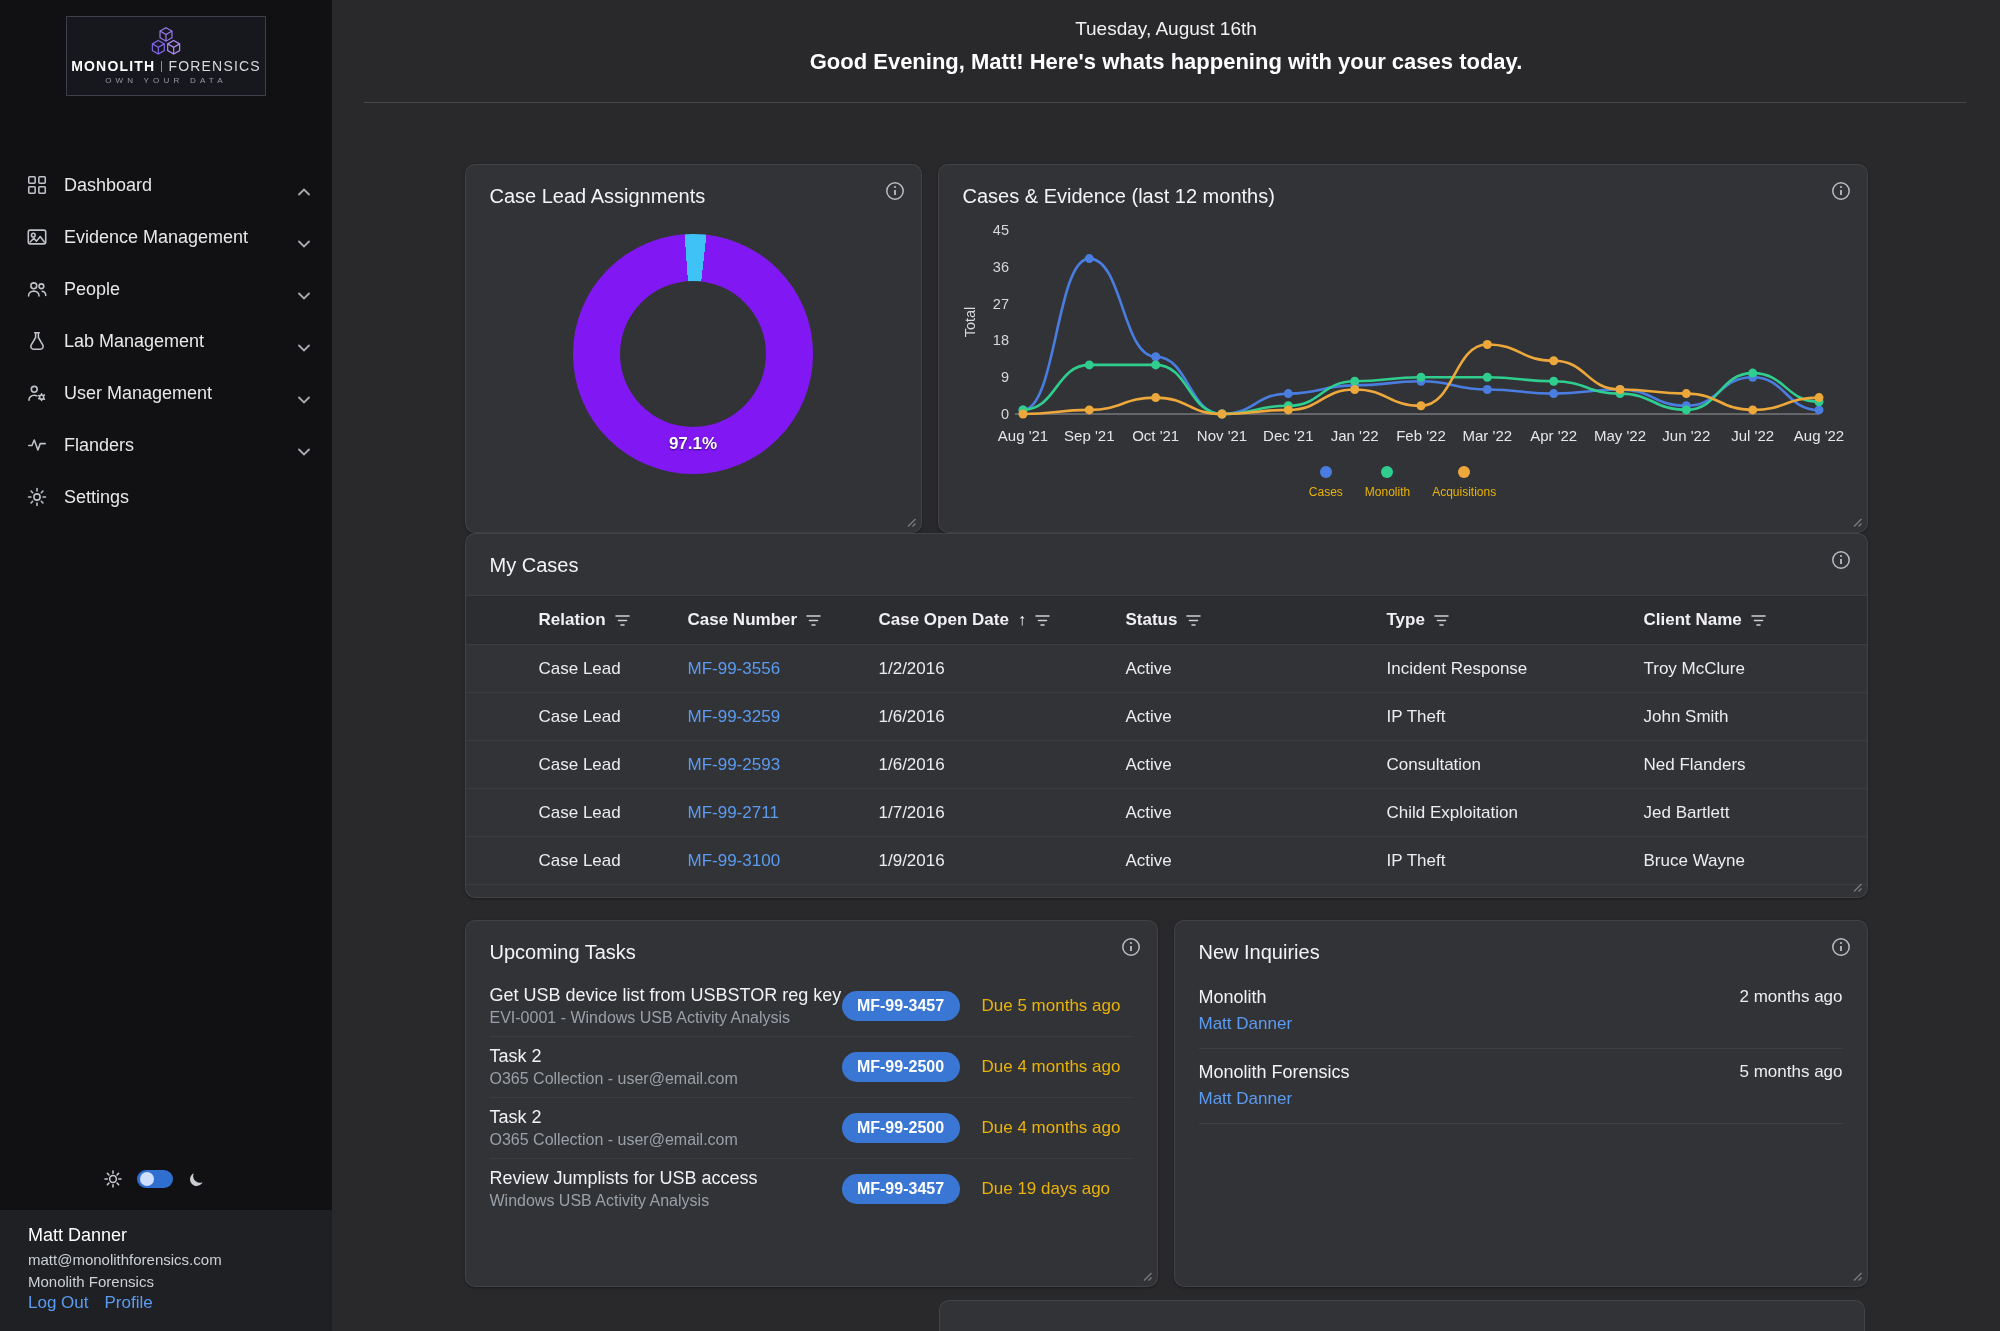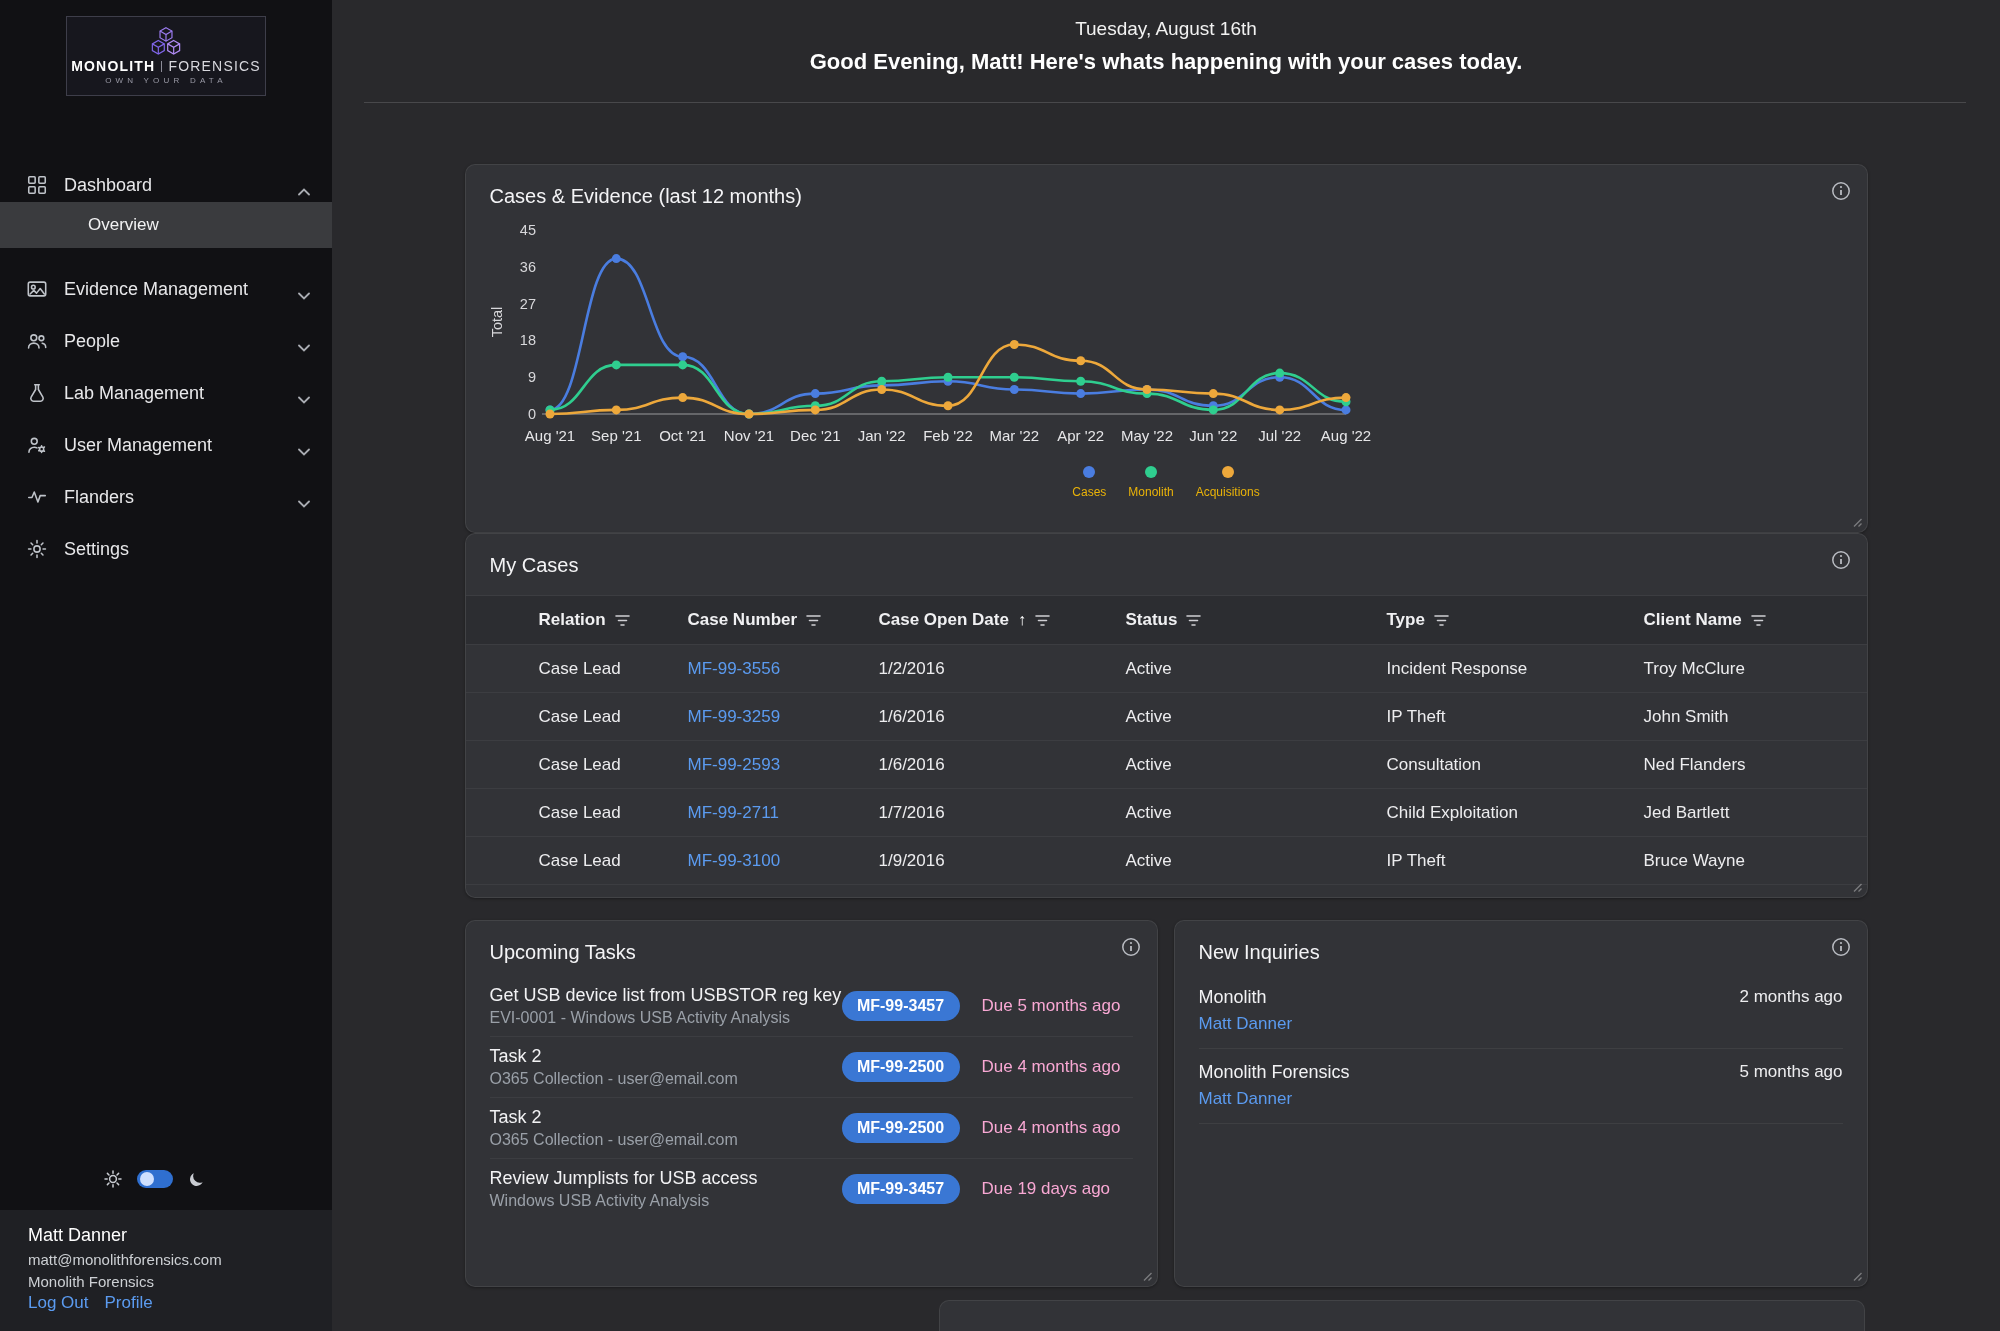--- a/index.html
+++ b/index.html
@@ -77,21 +77,21 @@
   .row3{margin-top:22px;display:flex;gap:16px;}
   .card-tasks{width:693px;height:367px;flex:none;}
   .task-list{margin:12px 24px 0;}
   .task-row{display:flex;align-items:center;padding:9px 0;border-bottom:1px solid rgba(255,255,255,0.05);}
   .task-row:last-child{border-bottom:none;}
   .task-text{width:352px;}
   .task-title{font-size:18px;color:#f2f2f4;}
   .task-sub{font-size:16px;color:#9aa0a8;margin-top:3px;}
   .badge{width:118px;box-sizing:border-box;flex:none;text-align:center;background:#3a77d4;color:#fff;
     border-radius:15px;padding:6px 0;font-size:16px;font-weight:600;cursor:pointer;}
-  .task-due{margin-left:22px;font-size:17px;color:#f9a8d4;white-space:nowrap;}
+  .task-due{margin-left:22px;font-size:17px;color:#eab308;white-space:nowrap;}
   .card-inquiries{flex:1;height:367px;}
   .inq-list{margin:10px 24px 0;}
   .inq-row{display:flex;align-items:flex-start;padding:13px 0 14px;border-bottom:1px solid rgba(255,255,255,0.06);}
   .inq-name{font-size:18px;color:#f2f2f4;}
   .inq-contact{font-size:17px;color:#5b9bf0;margin-top:6px;cursor:pointer;}
   .inq-time{margin-left:auto;font-size:17px;color:#ededef;}
   .bottom-sliver{margin:13px 0 0 474px;width:924px;height:30px;background:#323337;
     border:1px solid rgba(255,255,255,0.08);border-radius:10px 10px 0 0;}
 </style>
 </head>
@@ -122,21 +122,20 @@
           <rect x="3" y="14" width="7" height="7" rx="1"></rect>
           <rect x="14" y="14" width="7" height="7" rx="1"></rect>
         </svg>
       <span>Dashboard</span>
       <span class="chev up">
           <svg width="12" height="8" viewBox="0 0 12 8">
             <path d="M1 1.5 6 6.5 11 1.5"></path>
           </svg>
         </span>
     </div>
-    <div class="nav-sub">Overview</div>
     <div class="nav-item">
       <svg class="nav-ico" viewBox="0 0 24 24">
           <rect x="2.5" y="4.5" width="19" height="15" rx="2"></rect>
           <circle cx="8" cy="10" r="2"></circle>
           <path d="M4.5 17.5l4-4 3 3 4-5 4.5 6"></path>
         </svg>
       <span>Evidence Management</span>
       <span class="chev">
           <svg width="12" height="8" viewBox="0 0 12 8">
             <path d="M1 1.5 6 6.5 11 1.5"></path>
@@ -234,20 +233,37 @@
 <main class="main">
   <div class="page-head">
     <div class="date">Tuesday, August 16th</div>
     <div class="greeting">Good Evening, Matt! Here's whats happening with your cases today.</div>
     <div class="head-divider"></div>
   </div>
 
   <div class="content">
 
     <section class="row1">
+      <div class="card card-donut">
+        <div class="card-title">Case Lead Assignments</div>
+        <span class="info-btn">
+          <svg viewBox="0 0 20 20" width="20" height="20">
+              <circle cx="10" cy="10" r="8.2" stroke="#b9bcc2" stroke-width="1.5" fill="none"></circle>
+              <path d="M10 9v5" stroke="#b9bcc2" stroke-width="1.8"></path>
+              <circle cx="10" cy="6" r="1.1" fill="#b9bcc2"></circle>
+            </svg>
+        </span>
+        <div class="donut-wrap" id="donut" style="background: conic-gradient(from -4deg, rgb(63, 195, 247) 0deg, rgb(63, 195, 247) 2.9%, rgb(129, 24, 244) 2.9%, rgb(129, 24, 244) 100%);">
+          <div class="donut-hole"></div>
+          <div class="donut-label">97.1%</div>
+        </div>
+        <span class="grip"><svg viewBox="0 0 14 14" width="14" height="14">
+              <path d="M12.5 5 5 12.5M12.5 9.5 9.5 12.5" stroke="rgba(255,255,255,0.35)" stroke-width="1.4"></path>
+            </svg></span>
+      </div>
 
       <div class="card card-trend">
         <div class="card-title">Cases &amp; Evidence (last 12 months)</div>
         <span class="info-btn">
           <svg viewBox="0 0 20 20" width="20" height="20">
               <circle cx="10" cy="10" r="8.2" stroke="#b9bcc2" stroke-width="1.5" fill="none"></circle>
               <path d="M10 9v5" stroke="#b9bcc2" stroke-width="1.8"></path>
               <circle cx="10" cy="6" r="1.1" fill="#b9bcc2"></circle>
             </svg>
         </span>

